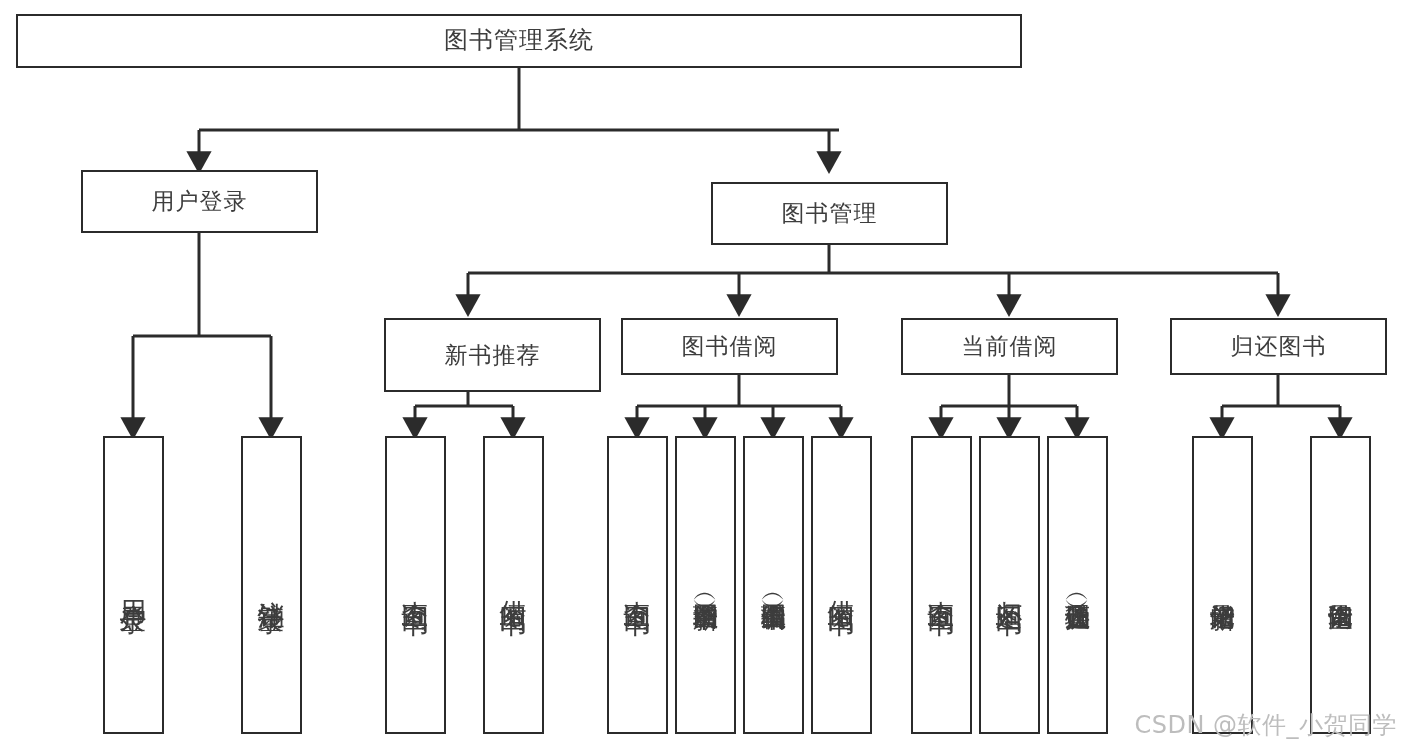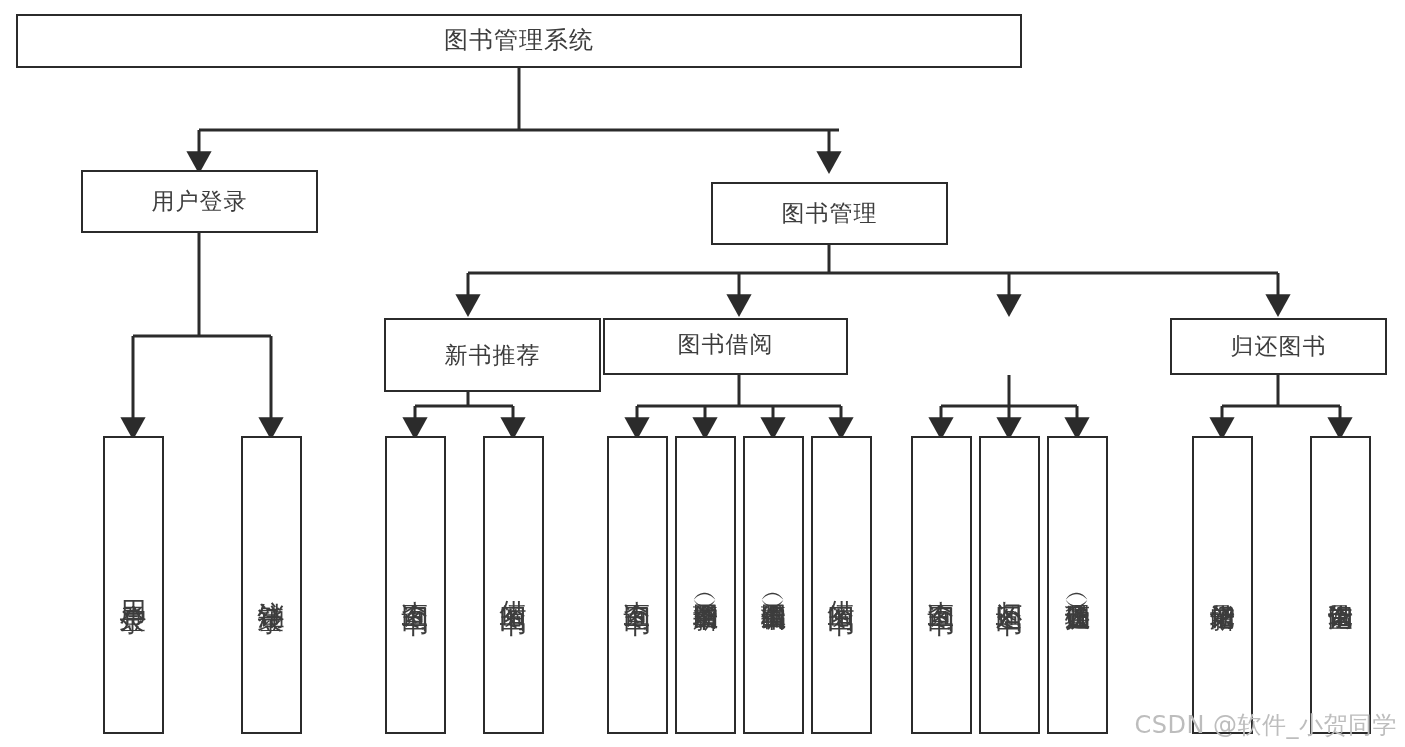--- a/index.html
+++ b/index.html
@@ -127,22 +127,25 @@
   <div class="node horiz" style="left:81px;top:170px;width:237px;height:63px;">
     <span>用户登录</span>
   </div>
   <div class="node horiz" style="left:711px;top:170px;width:237px;height:63px;margin-top:12px;">
     <span>图书管理</span>
   </div>
 
   <div class="node horiz" style="left:360px;top:318px;width:217px;height:74px;margin-left:24px;">
     <span>新书推荐</span>
   </div>
-  <div class="node horiz" style="left:603px;top:318px;width:245px;height:57px;font-family:Liberation Mono, monospace;">
+  <div class="node horiz" style="left:621px;top:318px;width:217px;height:57px;">
     <span>图书借阅</span>
+  </div>
+  <div class="node horiz" style="left:901px;top:318px;width:217px;height:57px;">
+    <span>当前借阅</span>
   </div>
   <div class="node horiz" style="left:1170px;top:318px;width:217px;height:57px;">
     <span>归还图书</span>
   </div>
 
   <div class="node vert" style="left:103px;top:436px;width:61px;height:298px;">
     <span>用户登录</span>
   </div>
   <div class="node vert" style="left:241px;top:436px;width:61px;height:298px;">
     <span>注销登录</span>

